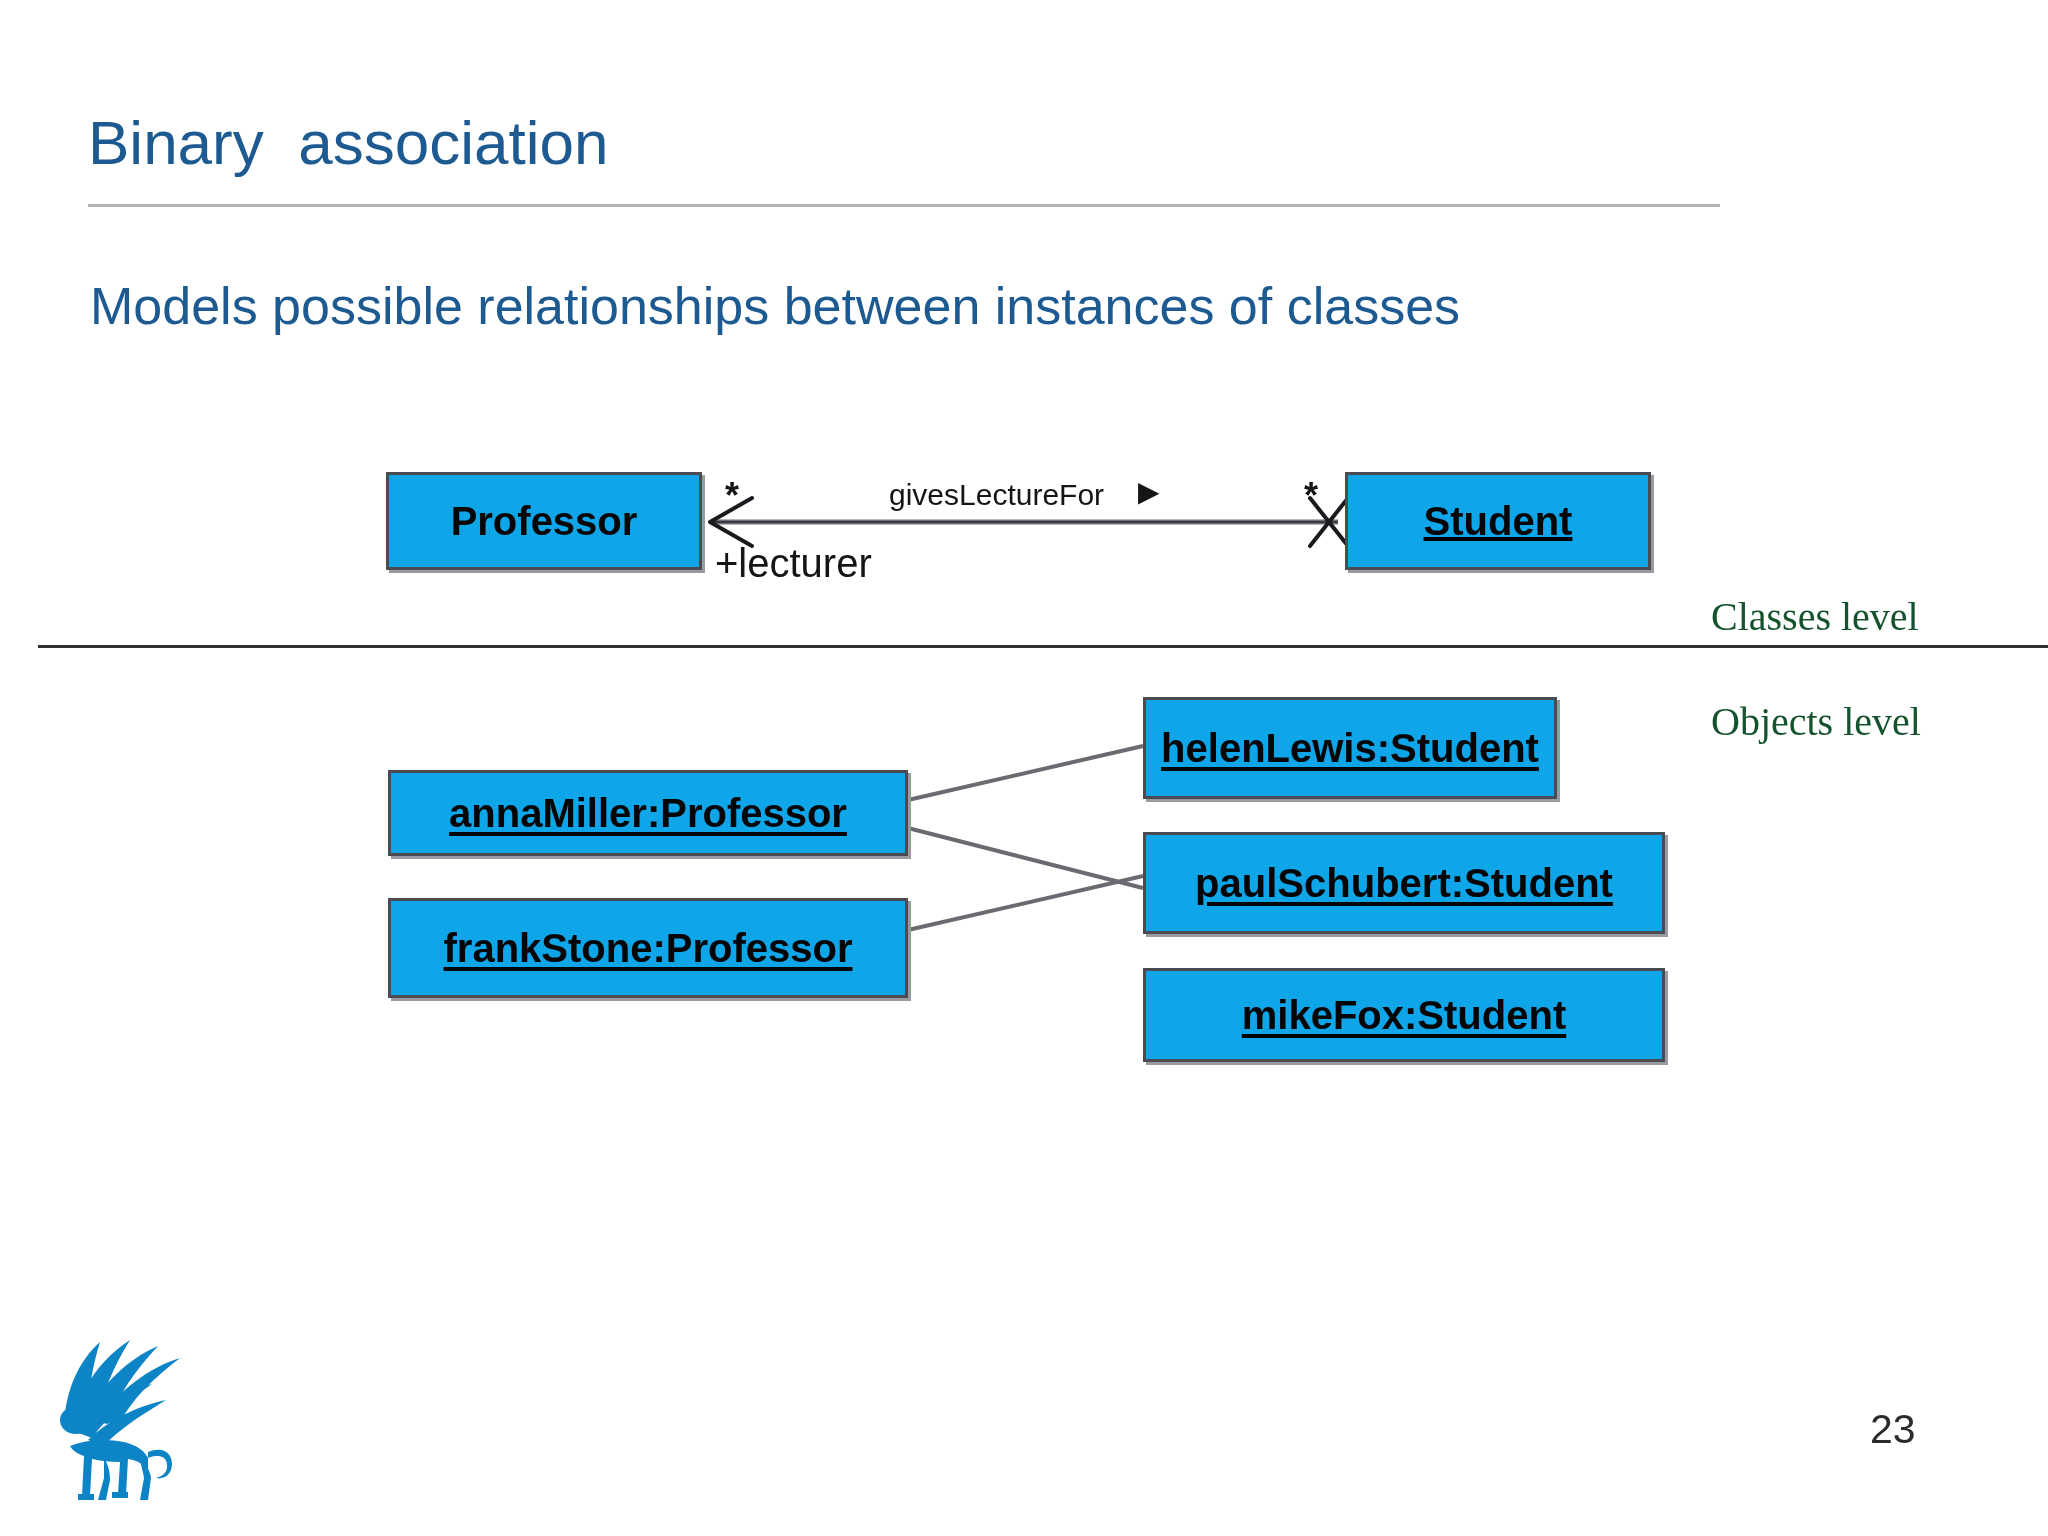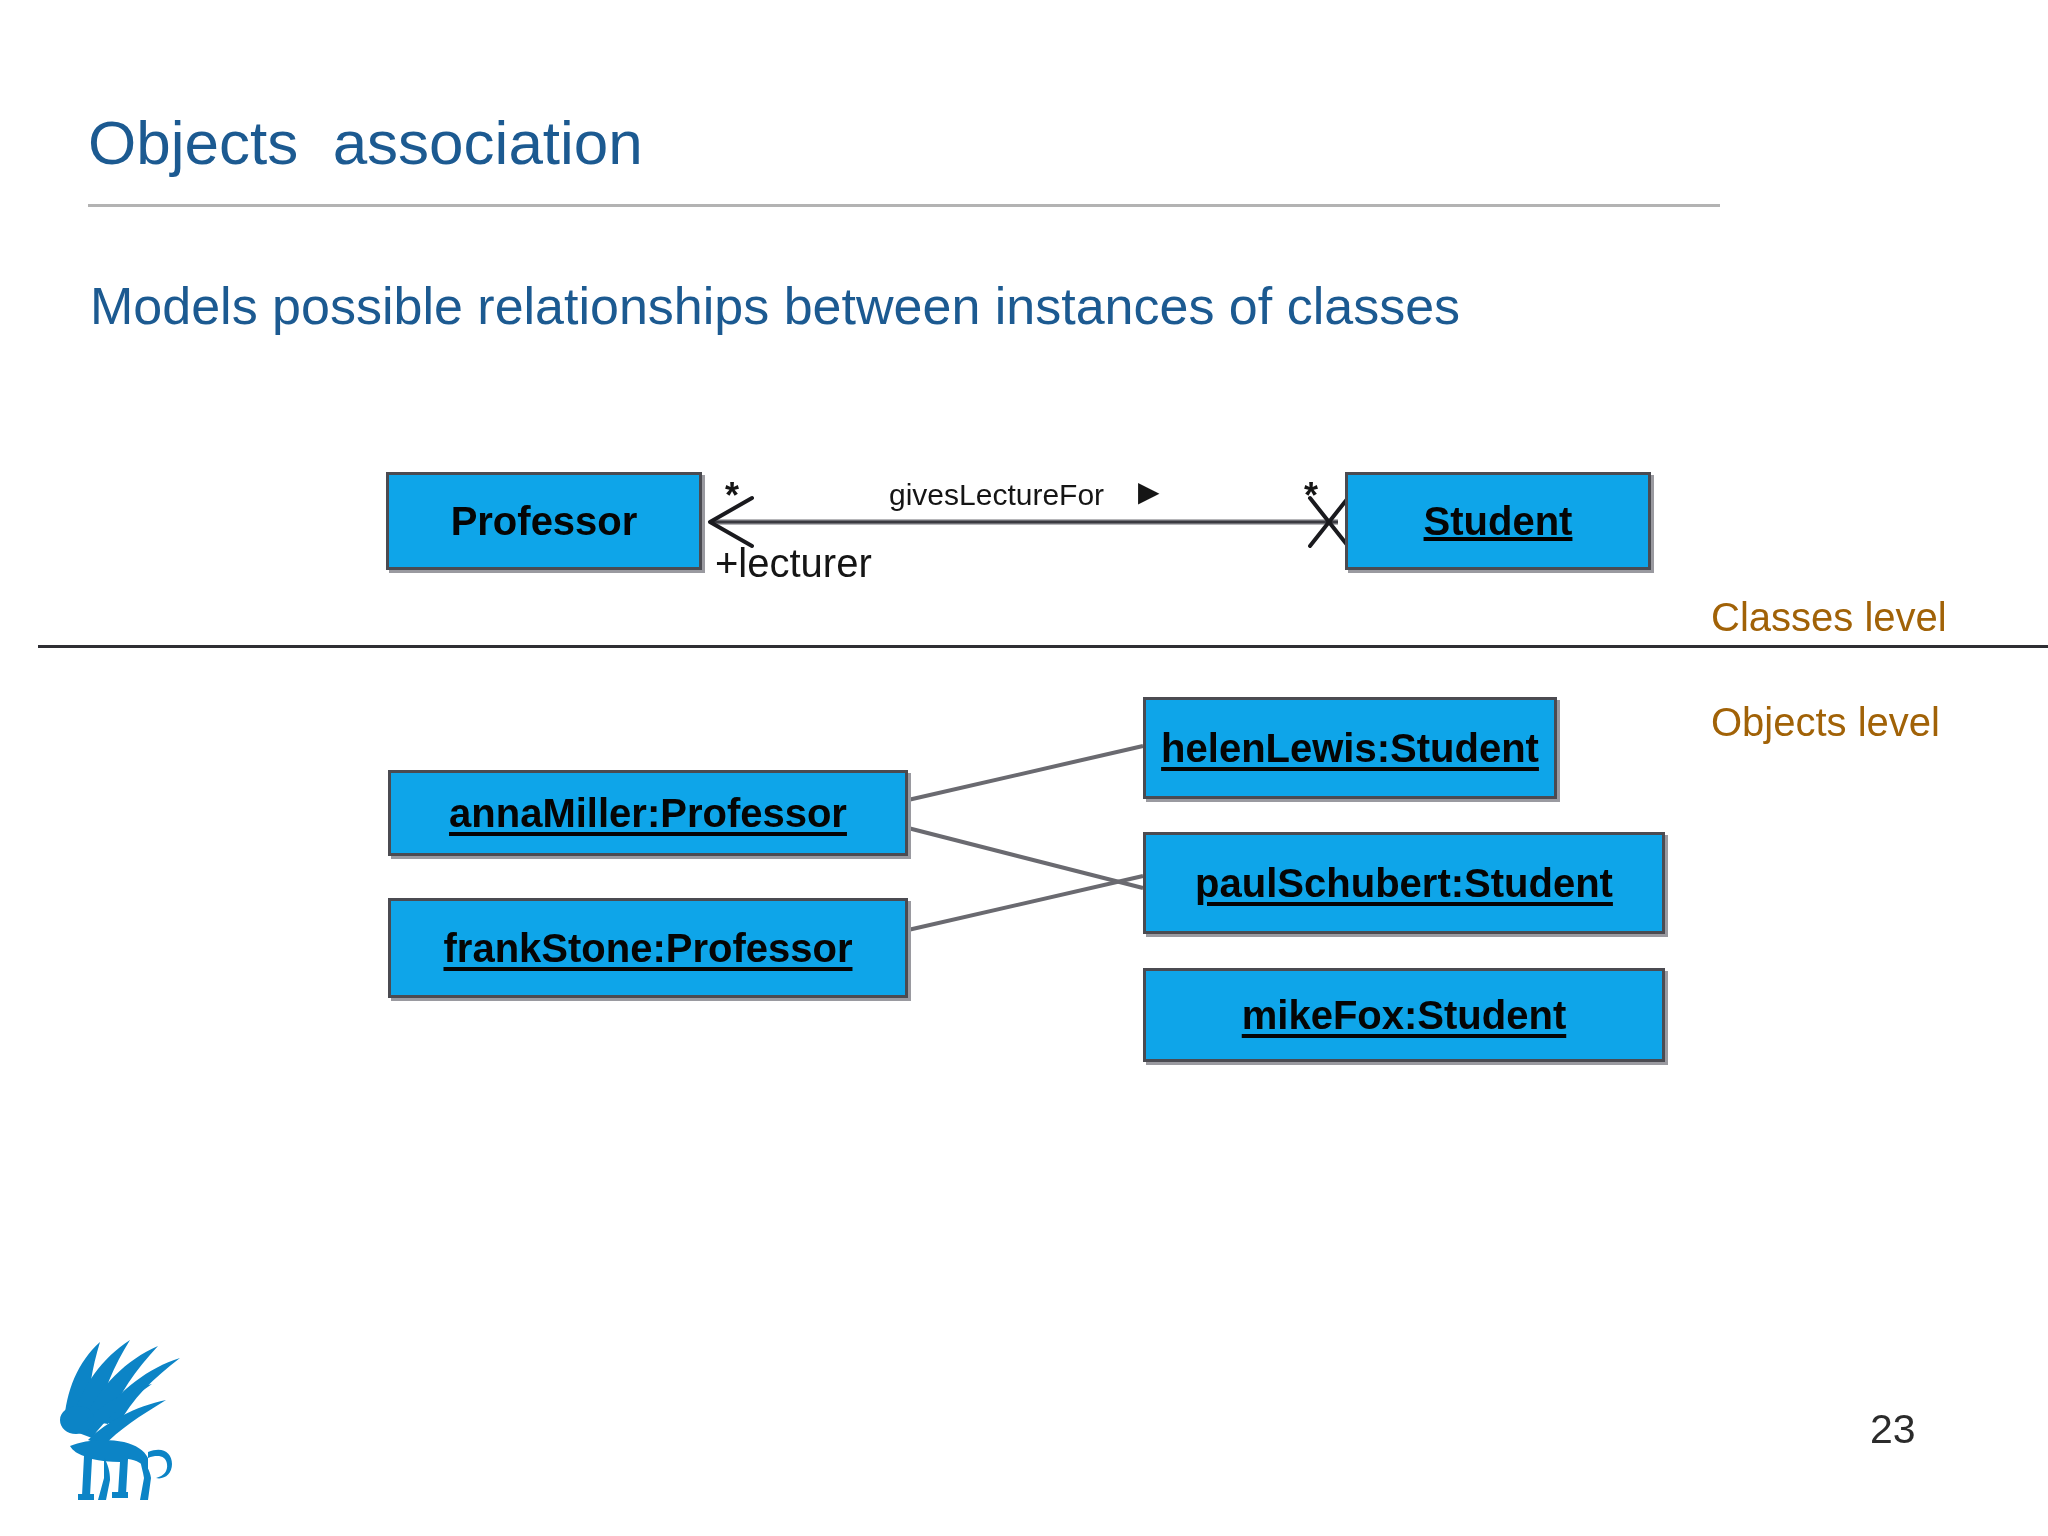--- a/index.html
+++ b/index.html
@@ -54,23 +54,24 @@
     position: absolute;
     left: 38px;
     top: 645px;
     width: 2010px;
     height: 3px;
     background: #2e2e33;
   }
   .level-label {
     position: absolute;
     font-size: 40px;
-    color: #a16207;
-    white-space: pre;
-    line-height: 1;
+    color: #14532d;
+    white-space: pre;
+    line-height: 1;
+    font-family: Liberation Serif, serif;
   }
   #classes-level-label { left: 1711px; top: 597px; }
   #objects-level-label { left: 1711px; top: 702px; }
 
   
   #diagram-lines {
     position: absolute;
     left: 0;
     top: 0;
     width: 2048px;
@@ -179,21 +180,21 @@
     top: 1409px;
     font-size: 41px;
     color: #2b2b2b;
     line-height: 1;
     white-space: pre;
   }
 </style>
 </head>
 <body>
 
-<div id="slide-title">Objects  association</div>
+<div id="slide-title">Binary  association</div>
 <div id="title-rule"></div>
 
 <div id="slide-subtitle">Models possible relationships between instances of classes</div>
 
 <svg id="diagram-lines" viewBox="0 0 2048 1536" xmlns="http://www.w3.org/2000/svg">
 
   <g>
     <line x1="712" y1="522" x2="1338" y2="522" stroke="#6f6f75" stroke-width="5"></line>
     <line x1="712" y1="522" x2="1338" y2="522" stroke="#3a3a40" stroke-width="2"></line>
 

